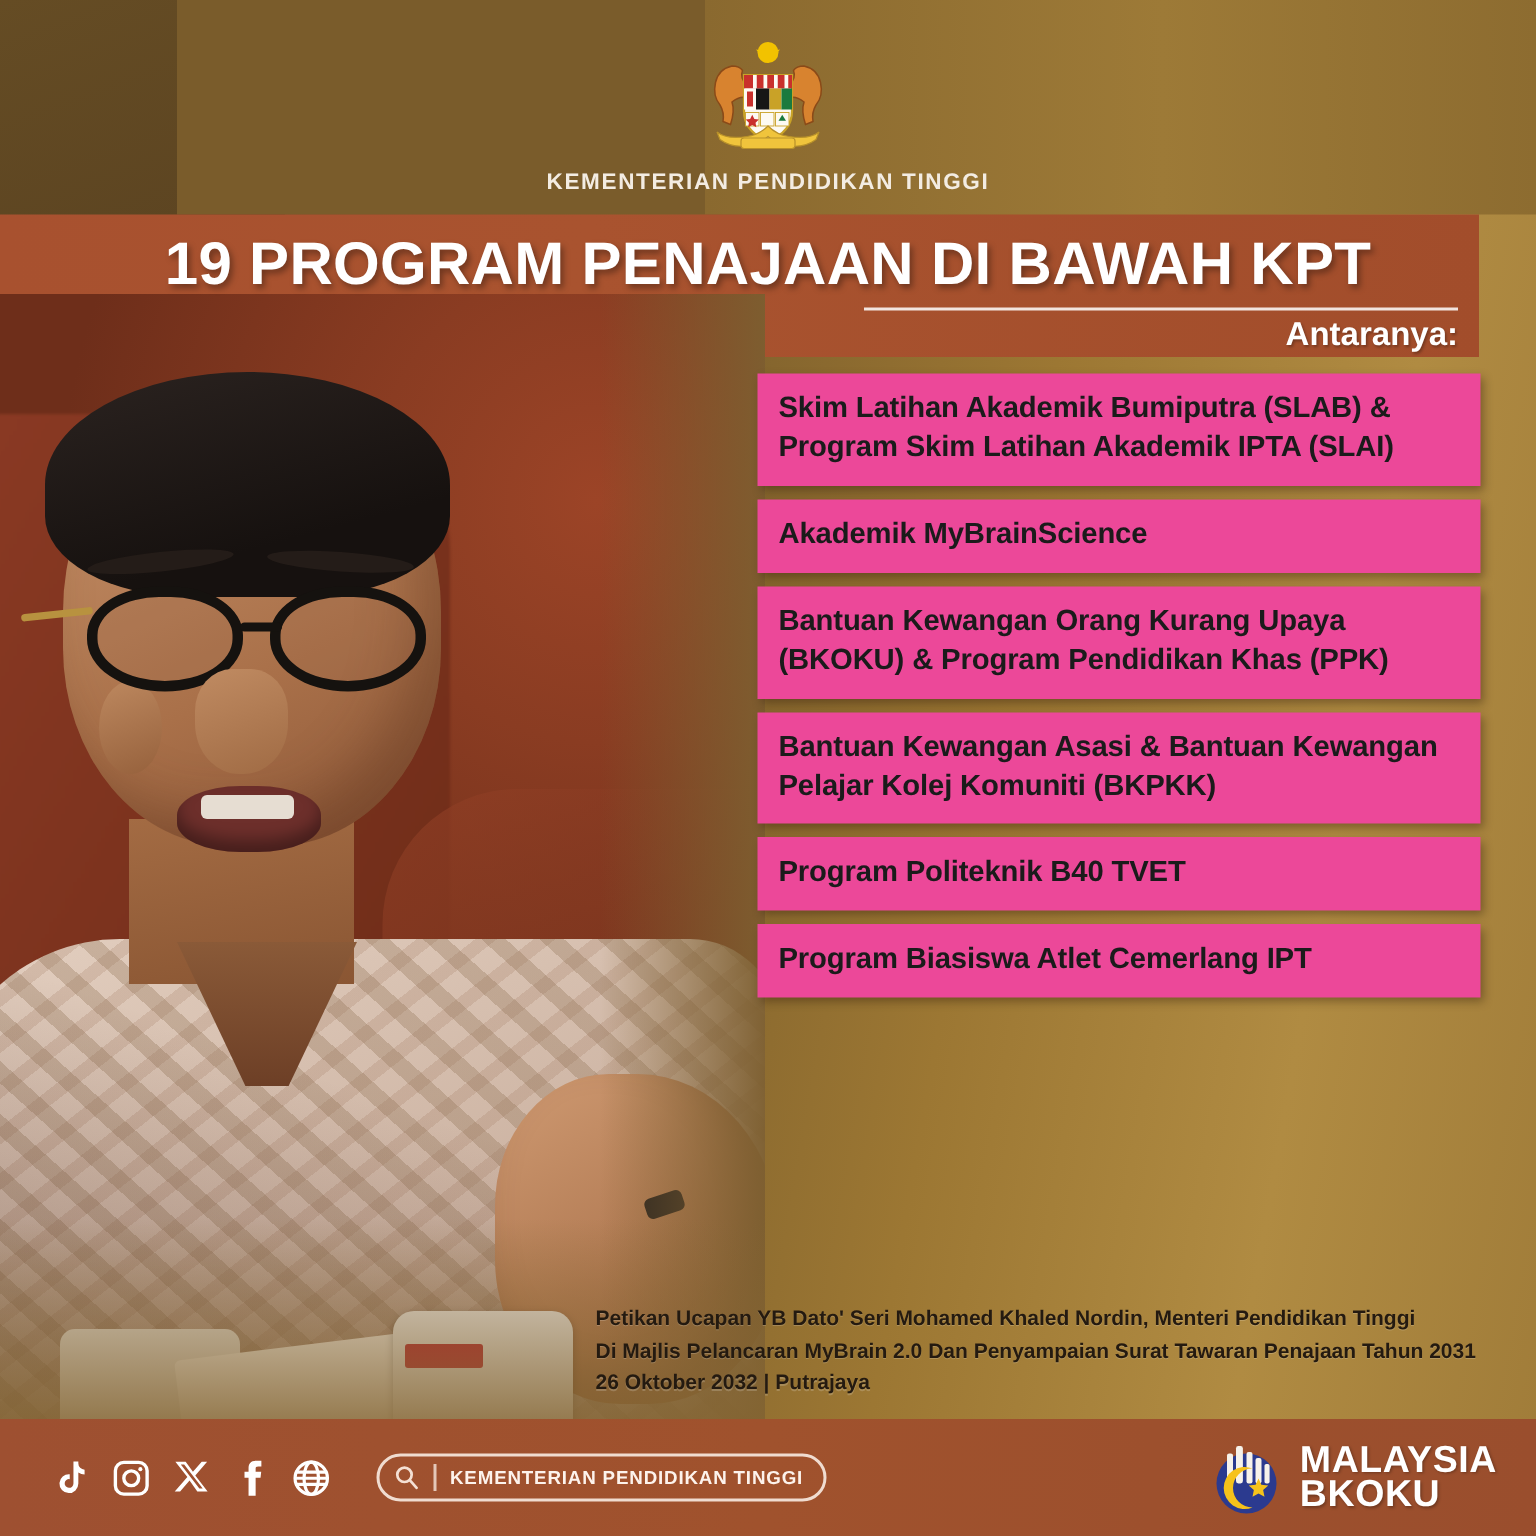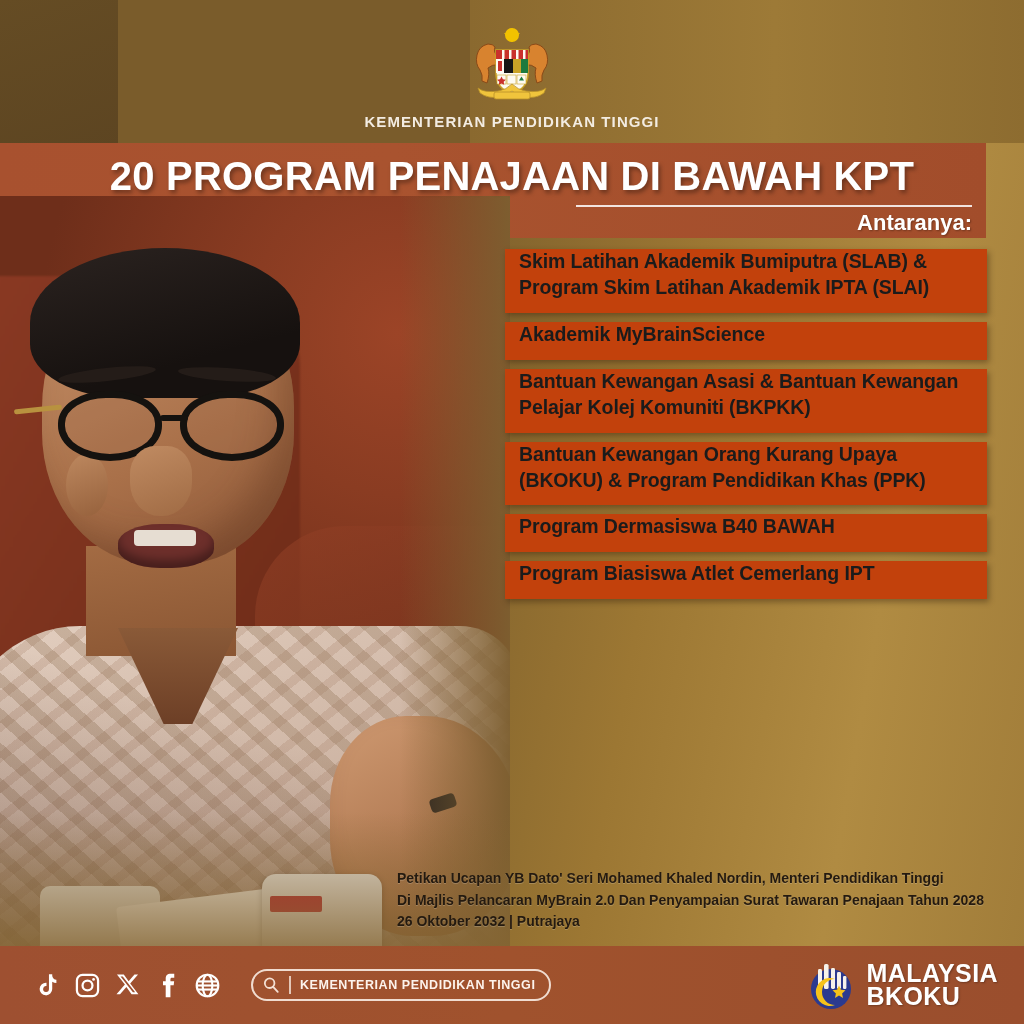--- a/index.html
+++ b/index.html
@@ -204,23 +204,23 @@
     position:absolute;left:0;bottom:0;width:100%;height:150px;
     background:linear-gradient(180deg,rgba(125,95,48,0),rgba(132,101,50,.92));
   }
 
   
   .list{
     position:absolute;left:505px;top:249px;width:482px;
     z-index:8;
   }
   .item{
-    background:#c2410c;
+    background:#ec4899;
     margin-bottom:9px;
-    padding:0 14px 12px 14px;
+    padding:11px 14px 12px 14px;
     color:#1b1b1b;
     font-size:19.5px;font-weight:bold;line-height:1.33;
     box-shadow:2px 3px 6px rgba(40,20,8,.38);
     letter-spacing:-0.1px;
   }
 
   
   .caption{
     position:absolute;left:397px;top:868px;width:600px;
     color:#241a10;font-size:14px;font-weight:bold;line-height:1.55;
@@ -337,36 +337,36 @@
         <path d="M53.5 50 a4 4 0 1 0 0 8 a3 3 0 1 1 0 -8z" fill="#161616"></path>
         <rect x="59" y="49" width="9" height="9" fill="#fdfaf2" stroke="#c9a227" stroke-width=".6"></rect>
         <path d="M63.5 50.5 l2.5 4 -5 0z" fill="#1b7a3e"></path>
       </g>
       <path d="M54 58 q-6 6 -14 7 q-14 2 -20 -3 l2 5 q8 6 20 4 q8 -2 12 -6 q4 4 12 6 q12 2 20 -4 l2 -5 q-6 5 -20 3 q-8 -1 -14 -7z" fill="#f0c43c" stroke="#b8912a" stroke-width=".8"></path>
       <rect x="36" y="66" width="36" height="7" rx="2" fill="#f0c43c" stroke="#b8912a" stroke-width=".8"></rect>
     </svg>
   </div>
   <div class="ministry-name">KEMENTERIAN PENDIDIKAN TINGGI</div>
 
-  <div class="title-text">20 PROGRAM PENAJAAN DI BAWAH KPT</div>
+  <div class="title-text">19 PROGRAM PENAJAAN DI BAWAH KPT</div>
   <div class="title-rule"></div>
   <div class="antaranya">Antaranya:</div>
 
   <div class="list">
     <div class="item">Skim Latihan Akademik Bumiputra (SLAB) &amp; Program Skim Latihan Akademik IPTA (SLAI)</div>
     <div class="item">Akademik MyBrainScience</div>
+    <div class="item">Bantuan Kewangan Orang Kurang Upaya (BKOKU) &amp; Program Pendidikan Khas (PPK)</div>
     <div class="item">Bantuan Kewangan Asasi &amp; Bantuan Kewangan Pelajar Kolej Komuniti (BKPKK)</div>
-    <div class="item">Bantuan Kewangan Orang Kurang Upaya (BKOKU) &amp; Program Pendidikan Khas (PPK)</div>
-    <div class="item">Program Dermasiswa B40 BAWAH</div>
+    <div class="item">Program Politeknik B40 TVET</div>
     <div class="item">Program Biasiswa Atlet Cemerlang IPT</div>
   </div>
 
   <div class="caption">
     <div>Petikan Ucapan YB Dato' Seri Mohamed Khaled Nordin, Menteri Pendidikan Tinggi</div>
-    <div>Di Majlis Pelancaran MyBrain 2.0 Dan Penyampaian Surat Tawaran Penajaan Tahun 2028</div>
+    <div>Di Majlis Pelancaran MyBrain 2.0 Dan Penyampaian Surat Tawaran Penajaan Tahun 2031</div>
     <div>26 Oktober 2032 | Putrajaya</div>
   </div>
 
   <div class="footer">
     <div class="socials">
 
       <svg class="soc" viewBox="0 0 24 24" fill="#fff">
         <path d="M16.2 2h-2.9v13.1a2.6 2.6 0 1 1-2.2-2.57V9.6a5.6 5.6 0 1 0 5.1 5.57V8.6a6.4 6.4 0 0 0 3.7 1.2V6.9a3.7 3.7 0 0 1-3.7-3.7V2z"></path>
       </svg>
 

